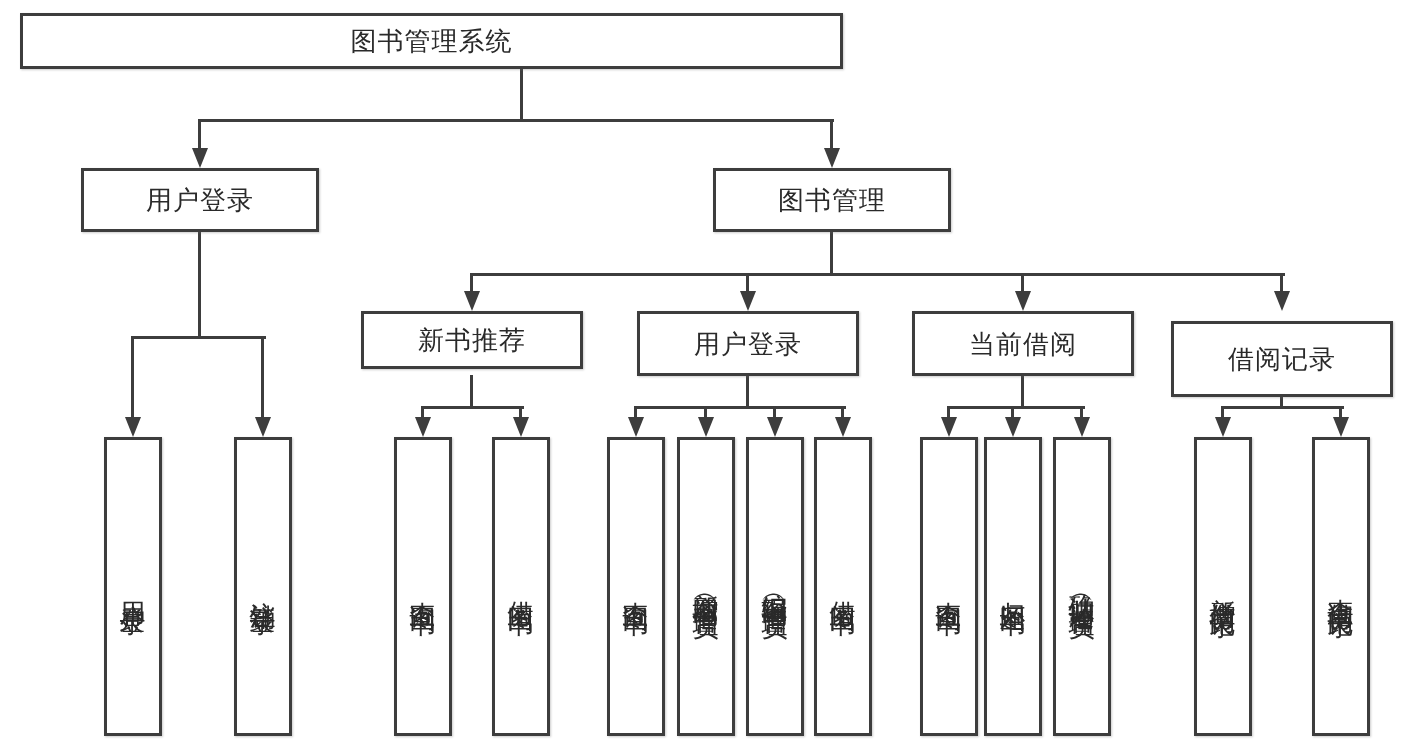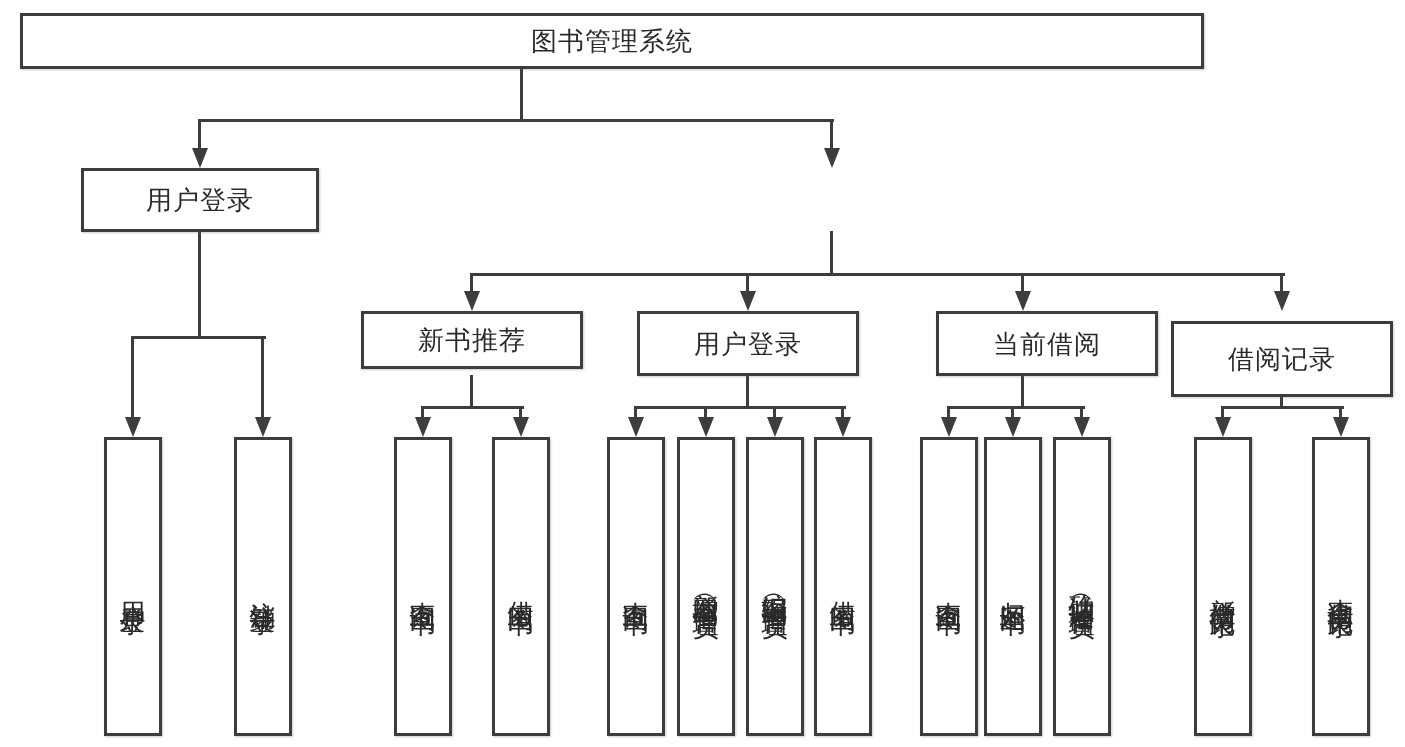--- a/index.html
+++ b/index.html
@@ -96,35 +96,38 @@
   <div class="ar" style="left:1005px;top:417px;"></div>
   <div class="ar" style="left:1074px;top:417px;"></div>
 
   <div class="vl" style="left:1280px;top:375px;height:33px;"></div>
   <div class="hl" style="left:1221px;top:406px;width:123px;"></div>
   <div class="vl" style="left:1221px;top:406px;height:13px;"></div>
   <div class="vl" style="left:1339px;top:406px;height:13px;"></div>
   <div class="ar" style="left:1215px;top:417px;"></div>
   <div class="ar" style="left:1333px;top:417px;"></div>
 
-  <div class="box" style="left:20px;top:13px;width:1184px;height:56px;">
+  <div class="box" style="left:20px;top:13px;width:823px;height:56px;">
     <span>图书管理系统</span>
   </div>
 
   <div class="box" style="left:81px;top:168px;width:238px;height:64px;">
     <span>用户登录</span>
+  </div>
+  <div class="box" style="left:713px;top:168px;width:238px;height:64px;">
+    <span>图书管理</span>
   </div>
 
   <div class="box" style="left:361px;top:311px;width:222px;height:58px;">
     <span>新书推荐</span>
   </div>
   <div class="box" style="left:637px;top:311px;width:222px;height:65px;">
     <span>用户登录</span>
   </div>
-  <div class="box" style="left:936px;top:311px;width:222px;height:65px;">
+  <div class="box" style="left:912px;top:311px;width:222px;height:65px;">
     <span>当前借阅</span>
   </div>
   <div class="box" style="left:1171px;top:321px;width:222px;height:76px;">
     <span>借阅记录</span>
   </div>
 
   <div class="leaf" style="left:104px;top:437px;width:58px;height:299px;">
     <span>用户登录</span>
   </div>
   <div class="leaf" style="left:234px;top:437px;width:58px;height:299px;">

